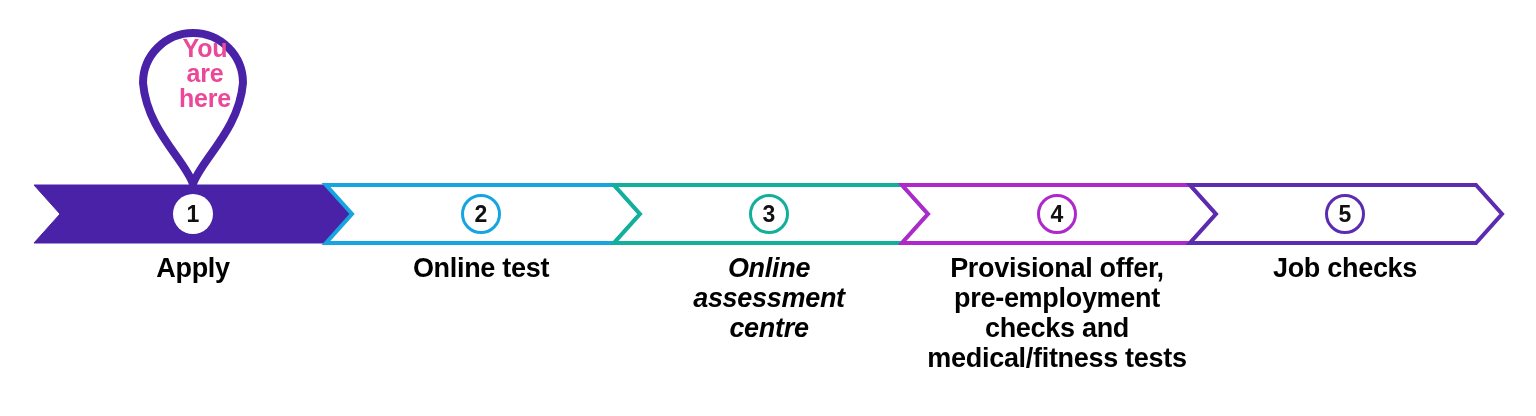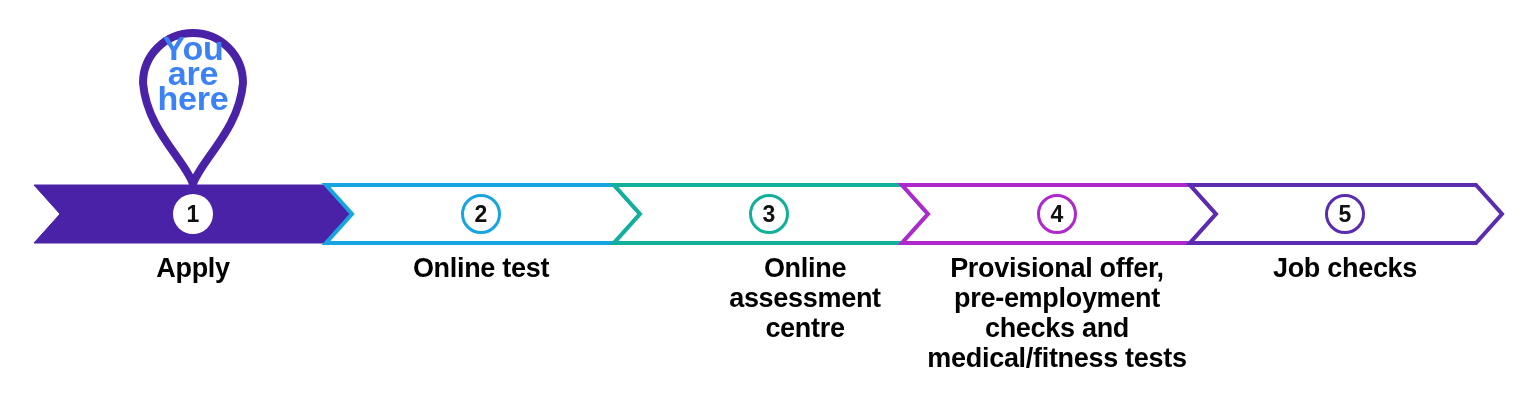--- a/index.html
+++ b/index.html
@@ -31,28 +31,28 @@
     height: 180px;
   }
   #pin-wrap svg {
     position: absolute;
     left: 0;
     top: 0;
     display: block;
   }
   #pin-label {
     position: absolute;
-    left: 0;
+    left: 12px;
     top: 26px;
     width: 120px;
     text-align: center;
-    font-size: 34px;
+    font-size: 25px;
     line-height: 25px;
     font-weight: 700;
-    color: #3b82f6;
+    color: #ec4899;
     letter-spacing: -0.2px;
     white-space: pre-line;
     pointer-events: none;
   }
 
   
   #band {
     position: absolute;
     left: 0;
     top: 180px;
@@ -144,21 +144,21 @@
     </div>
   <div class="step-num outlined" id="num-3" style="left: 1057px; color: rgb(175, 40, 204); border-color: rgb(175, 40, 204);">
       <span>4</span>
     </div>
   <div class="step-num outlined" id="num-4" style="left: 1345px; color: rgb(91, 43, 176); border-color: rgb(91, 43, 176);">
       <span>5</span>
     </div>
 
   <div class="step-label" id="lbl-1" style="width: 280px; left: 341px;">Online test</div>
   <div class="step-label" id="lbl-0" style="width: 260px; left: 63px;">Apply</div>
-  <div class="step-label" id="lbl-2" style="width: 260px; left: 675px;">Online
+  <div class="step-label" id="lbl-2" style="width: 260px; left: 639px; font-style: italic;">Online
 assessment
 centre</div>
   <div class="step-label" id="lbl-3" style="width: 330px; left: 892px;">Provisional offer,
 pre-employment
 checks and
 medical/fitness tests</div>
   <div class="step-label" id="lbl-4" style="width: 300px; left: 1195px;">Job checks</div>
 
 </div>
 

